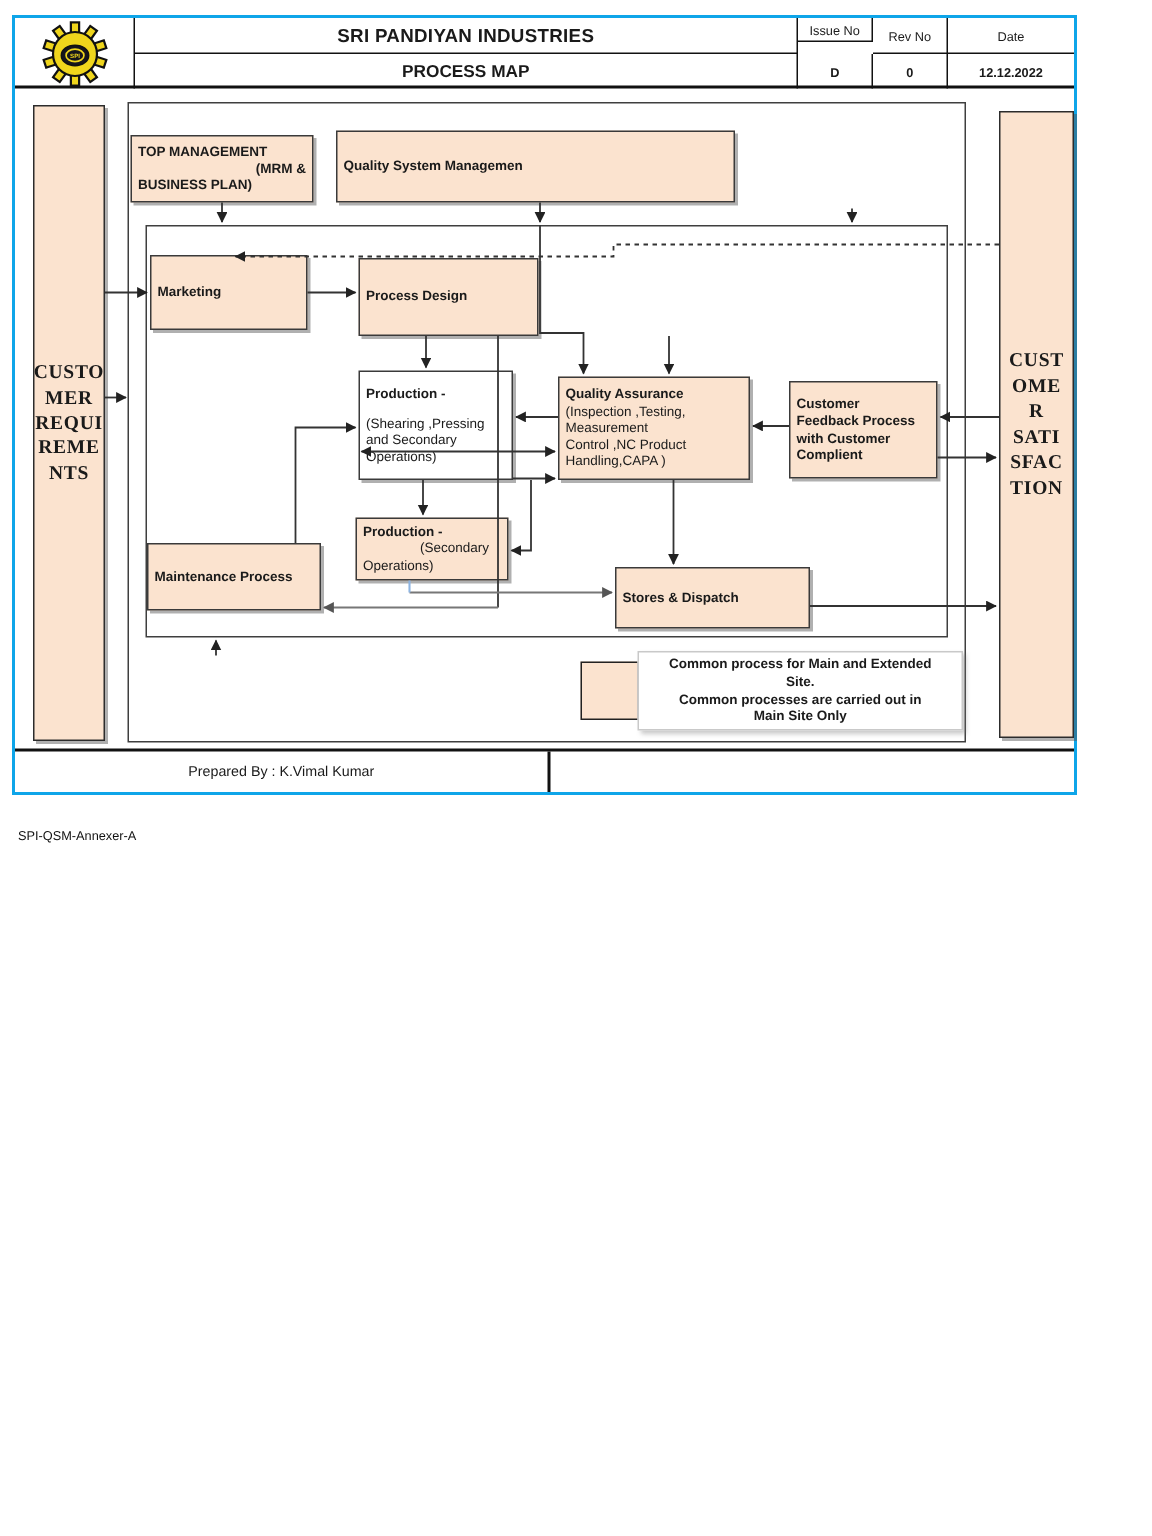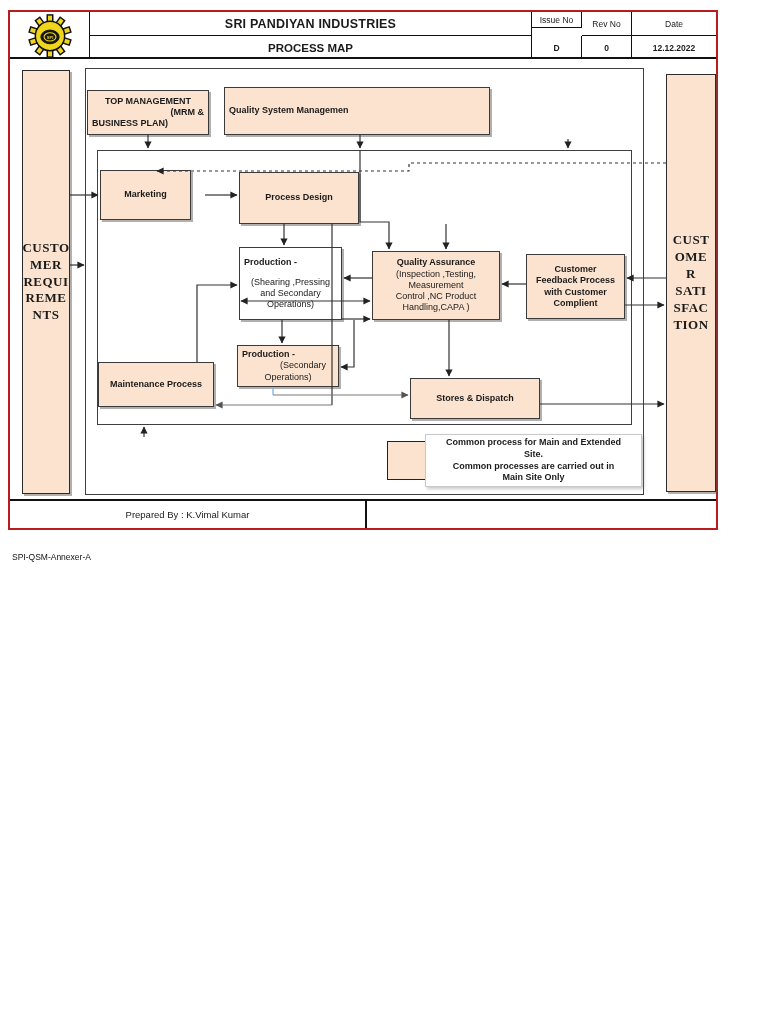--- a/index.html
+++ b/index.html
@@ -1,21 +1,21 @@
 <!DOCTYPE html>
 <html><head>
 <meta charset="utf-8">
 <style>
   * { margin:0; padding:0; box-sizing:border-box; }
   html,body { width:768px; height:1024px; background:#ffffff;
     font-family:"Liberation Sans", sans-serif; color:#1a1a1a; }
   .page { position:relative; width:768px; height:1024px; background:#fff; overflow:hidden; }
 
   .document { position:absolute; left:8px; top:10px; width:710px; height:520px;
-    border:2px solid #b91c1c; background:#fff; }
+    border:2px solid #0ea5e9; background:#fff; }
 
   
   .hdr { position:absolute; left:0; top:0; width:100%; height:47px; border-bottom:2px solid #111; }
   .hdr .cell { position:absolute; display:flex; align-items:center; justify-content:center; }
   .logo-cell { left:0; top:0; width:80px; height:47px; border-right:1.5px solid #111; }
   .title-cell  { left:80px; top:0;   width:442px; height:24px; border-right:1.5px solid #111; border-bottom:1.5px solid #111; font-weight:bold; font-size:12.5px; letter-spacing:.2px; }
   .title-cell2 { left:80px; top:24px; width:442px; height:23px; border-right:1.5px solid #111; font-weight:bold; font-size:11.5px; }
   .issue-l { left:522px; top:0;   width:50px; height:16px; border-right:1.5px solid #111; border-bottom:1.5px solid #111; font-size:8.5px; }
   .issue-v { left:522px; top:24px; width:50px; height:23px; border-right:1.5px solid #111; font-size:8.5px; font-weight:bold; }
   .rev-l   { left:572px; top:0;   width:50px; height:24px; border-right:1.5px solid #111; border-bottom:1.5px solid #111; font-size:8.5px; }
@@ -29,34 +29,34 @@
   .frame { position:absolute; border:1.3px solid #3f3f3f; background:transparent; }
   .outer-frame { left:75px; top:9px;  width:559px; height:427px; }
   .inner-frame { left:87px; top:91px; width:535px; height:275px; }
 
   .pbox, .wbox { position:absolute; border:1.4px solid #3a3a3a; background:#fbe3cf;
     box-shadow:2px 2px 0 rgba(80,80,80,.45); font-size:9px; line-height:1.25;
     display:flex; flex-direction:column; justify-content:center; padding:2px 4px; }
   .wbox { background:#ffffff; }
   .b-title { font-weight:bold; }
   .ml { white-space:pre-line; }
-  .tc { text-align:center; } .tl { text-align:left; } .tr { text-align:right; }
+  .tc { } .tl { text-align:left; } .tr { text-align:right; }
 
   .sidebar { position:absolute; border:1.6px solid #2c2c2c; background:#fbe3cf;
     box-shadow:2px 2px 0 rgba(80,80,80,.45); display:flex; align-items:center; justify-content:center;
     font-family:"Liberation Serif", serif; font-weight:bold; font-size:13px; line-height:1.3;
     text-align:center; letter-spacing:.5px; }
   .sb-left  { left:12px;  top:11px; width:48px; height:424px; }
   .sb-right { left:656px; top:15px; width:50px; height:418px; }
 
   
   .bx-tm   { left:77px;  top:31px;  width:122px; height:45px; }
   .bx-qsm  { left:214px; top:28px;  width:266px; height:48px; }
   .bx-ci   { left:507px; top:33px;  width:107px; height:47px; }
-  .bx-mkt  { left:90px;  top:111px; width:91px; height:50px; }
+  .bx-mkt  { left:90px;  top:111px; width:105px; height:50px; }
   .bx-pd   { left:229px; top:113px; width:120px; height:52px; }
   .bx-pur  { left:382px; top:115px; width:112px; height:50px; }
   .bx-prod { left:229px; top:188px; width:103px; height:73px; }
   .bx-qa   { left:362px; top:192px; width:128px; height:69px; }
   .bx-cf   { left:516px; top:195px; width:99px;  height:65px; }
   .bx-ps   { left:227px; top:286px; width:102px; height:42px; }
   .bx-mnt  { left:88px;  top:303px; width:116px; height:45px; }
   .bx-st   { left:400px; top:319px; width:130px; height:41px; }
   .bx-hr   { left:90px;  top:378px; width:102px; height:52px; }
 

